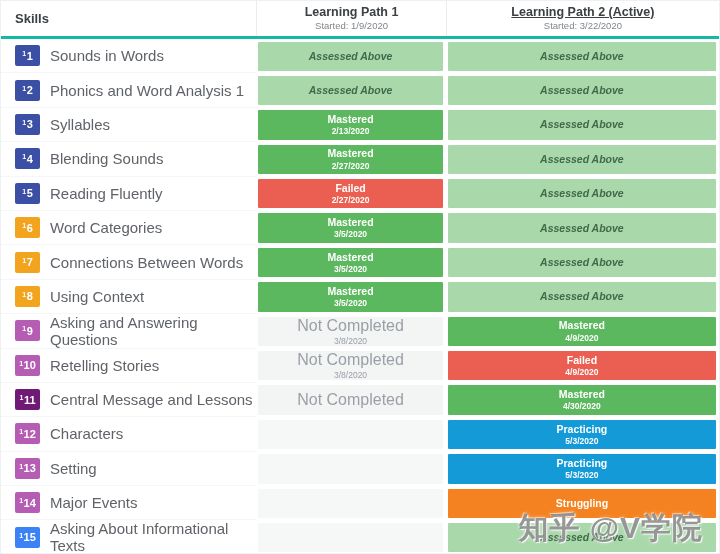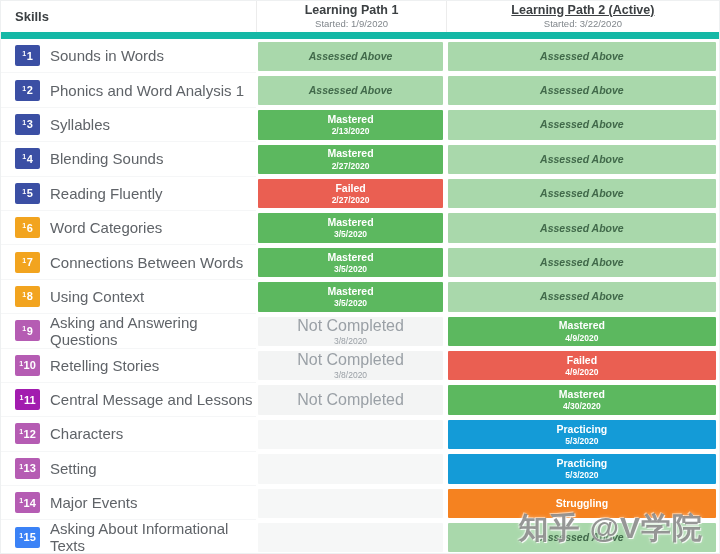--- a/index.html
+++ b/index.html
@@ -12,21 +12,21 @@
     height: 554px;
     background: #ffffff;
     border: 1px solid #eef0f1;
     overflow: hidden;
   }
 
   
   .hdr-row {
     display: flex;
     height: 38px;
-    border-bottom: 7px solid #14b8a6;
+    border-bottom: 3px solid #14b8a6;
   }
   .hdr-skills {
     width: 256px;
     display: flex;
     align-items: center;
     padding-left: 14px;
     font-size: 13px;
     font-weight: 700;
     color: #3c4043;
   }
@@ -339,21 +339,21 @@
         </div>
         <div class="path-col-2">
           <div class="status-cell st-failed" style="background:#ea5f52;color:#ffffff">
             <span class="status-label">Failed</span>
             <span class="status-date">4/9/2020</span>
           </div>
         </div>
       </div>
       <div class="row">
         <div class="skill-cell">
-          <span class="badge" style="background:#a21caf">
+          <span class="badge" style="background:#701a75">
             <sup>1</sup>
             <span>11</span>
           </span>
           <span class="skill-label">Central Message and Lessons</span>
         </div>
         <div class="path-col-1">
           <div class="status-cell st-not_completed" style="background:#f3f4f4;color:#9aa0a6">
             <span class="status-label">Not Completed</span>
             <span class="status-date"></span>
           </div>

